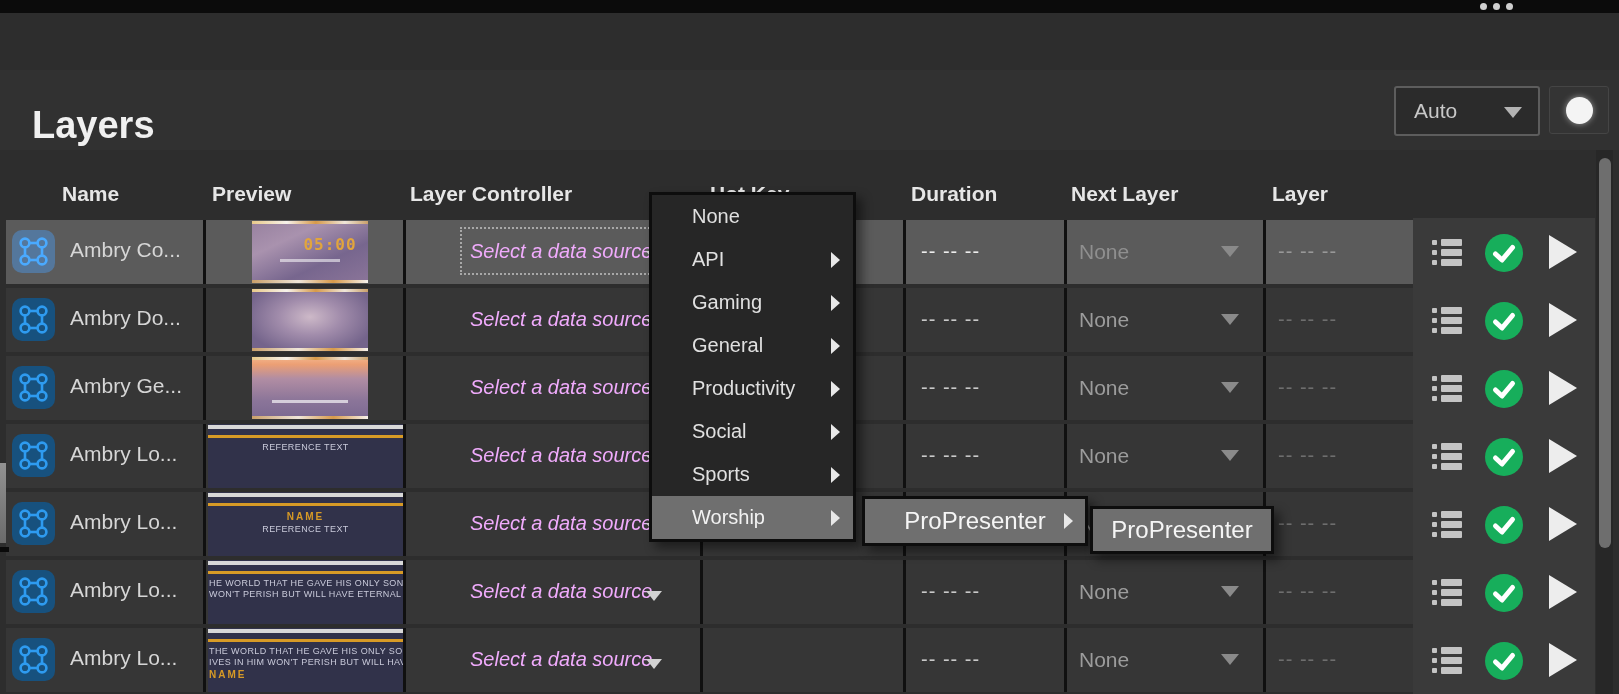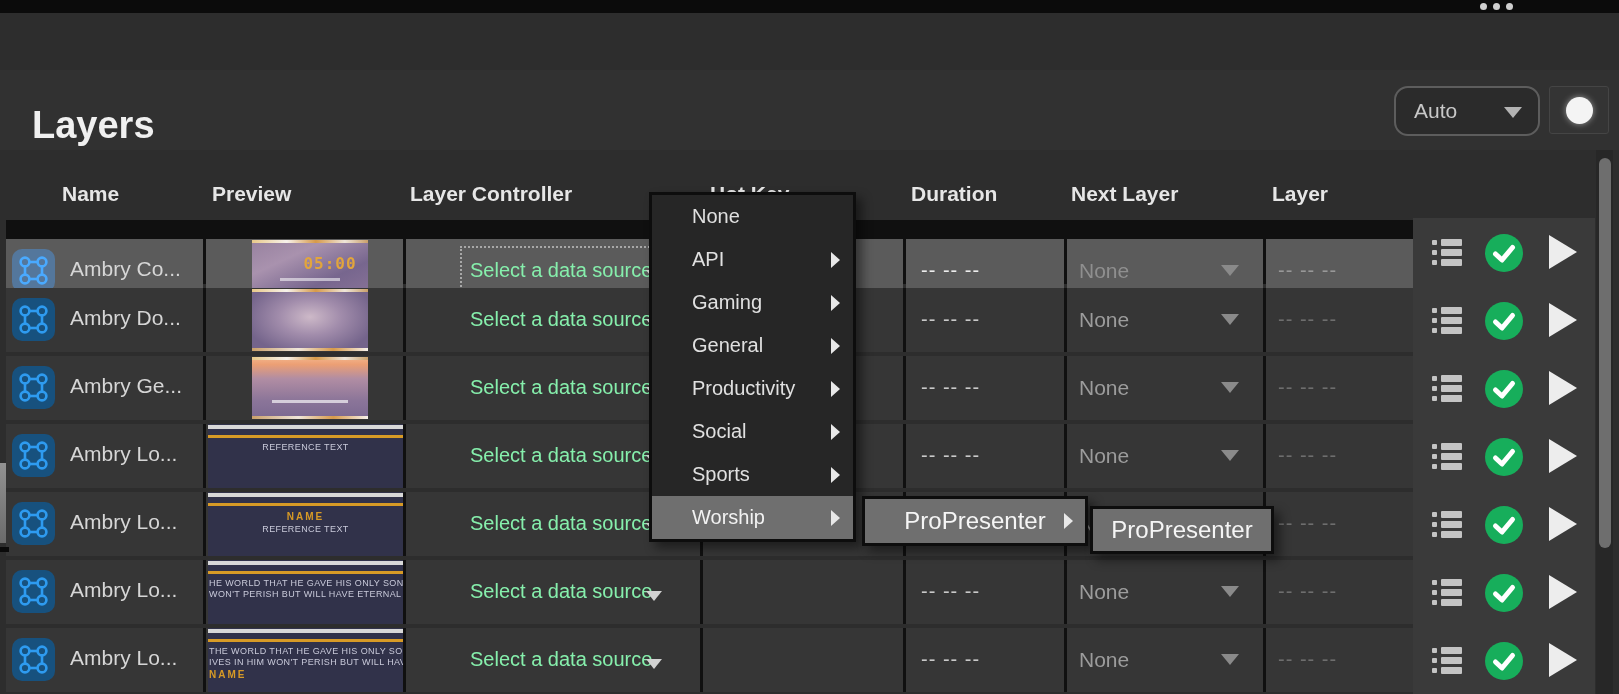--- a/index.html
+++ b/index.html
@@ -20,50 +20,50 @@
        color:#969696;font-size:20px;cursor:pointer;}
   .all-off{position:absolute;left:1471px;top:11px;width:98px;height:37px;background:#2f2f2f;
        border:2px solid #636363;border-radius:4px;color:#d8d8d8;font-size:19px;
        display:flex;align-items:center;justify-content:center;cursor:pointer;}
   .help{position:absolute;left:1592px;top:14px;color:#b9b9b9;font-size:26px;font-weight:bold;cursor:pointer;}
 
   
   .panel-header{position:absolute;left:0;top:70px;width:100%;height:80px;background:#313131;}
   .layers-title{position:absolute;left:16px;top:18px;margin:16px;font-size:38px;font-weight:bold;color:#f0f0f0;}
   .auto-select{position:absolute;left:1394px;top:16px;width:142px;height:46px;background:#2b2b2b;
-       border:2px solid #5d5d5d;border-radius:14px;display:flex;align-items:center;cursor:pointer;}
+       border:2px solid #5d5d5d;border-radius:3px;display:flex;align-items:center;cursor:pointer;}
   .auto-select .lbl{margin-left:18px;font-size:21px;color:#c8c8c8;}
   .auto-caret{position:absolute;right:16px;top:19px;width:0;height:0;
        border-left:9px solid transparent;border-right:9px solid transparent;border-top:11px solid #b3b3b3;}
   .record-btn{position:absolute;left:1549px;top:16px;width:58px;height:46px;background:#343434;
        border:1px solid #454545;border-radius:3px;display:flex;align-items:center;justify-content:center;cursor:pointer;}
   .record-circle{width:27px;height:27px;border-radius:50%;background:#f4f4f4;box-shadow:0 0 6px rgba(255,255,255,.5);}
 
   
   .thead{position:absolute;left:6px;top:150px;width:1407px;height:68px;}
   .hlbl{position:absolute;top:32px;font-size:21px;font-weight:bold;color:#e6e6e6;white-space:nowrap;}
   .h0{left:56px}.h1{left:206px}.h2{left:404px}.h3{left:704px}.h4{left:905px}.h5{left:1065px}.h6{left:1266px}
 
   
   .rows{position:absolute;left:6px;top:220px;width:1407px;}
   .row{position:relative;height:64px;background:#101010;margin-bottom:4px;}
   .cell{position:absolute;top:0;height:64px;background:#363636;overflow:hidden;}
-  .row.selected .cell{background:#5b5b5b;margin-top:19px;}
+  .row.selected .cell{background:#5b5b5b;}
   .c-name{left:0;width:197px}.c-prev{left:200px;width:197px}.c-data{left:400px;width:294px}
   .c-hot{left:697px;width:200px}.c-dur{left:900px;width:158px}.c-next{left:1061px;width:196px}
   .c-delay{left:1260px;width:147px}
 
   .layericon{position:absolute;left:6px;top:10px;width:43px;height:43px;border-radius:10px;
       background:var(--ibg);color:var(--gly);--ibg:#17517e;--gly:#2e9bf0;}
   .row.selected .layericon{--ibg:#54779c;--gly:#4aaaff;}
   .layericon svg .c{fill:var(--ibg);stroke:currentColor;stroke-width:2.6;}
   .row-label{position:absolute;left:64px;top:18px;font-size:21px;color:#d6d6d6;white-space:nowrap;}
 
   .sel{position:absolute;left:56px;top:9px;height:44px;display:flex;align-items:center;cursor:pointer;}
-  .sel-txt{font-size:20px;color:#86efac;white-space:nowrap;padding-left:8px;}
+  .sel-txt{font-size:20px;color:#f0abfc;white-space:nowrap;padding-left:8px;font-style:italic;}
   .sel-caret{width:0;height:0;margin-left:-6px;margin-top:10px;
       border-left:8px solid transparent;border-right:8px solid transparent;border-top:10px solid #d2d2d2;}
   .sel.focused{outline:2px dotted #a8a8a8;width:390px;}
 
   .val-dur{position:absolute;left:15px;top:20px;font-size:20px;color:#c9c9c9;letter-spacing:1px;}
   .row.selected .val-dur{color:#ededed;}
   .val-next{position:absolute;left:12px;top:20px;font-size:21px;color:#9c9c9c;}
   .row.selected .val-next{color:#8f8f8f;}
   .next-caret{position:absolute;right:24px;top:26px;width:0;height:0;
       border-left:9px solid transparent;border-right:9px solid transparent;border-top:11px solid #8a8a8a;}

